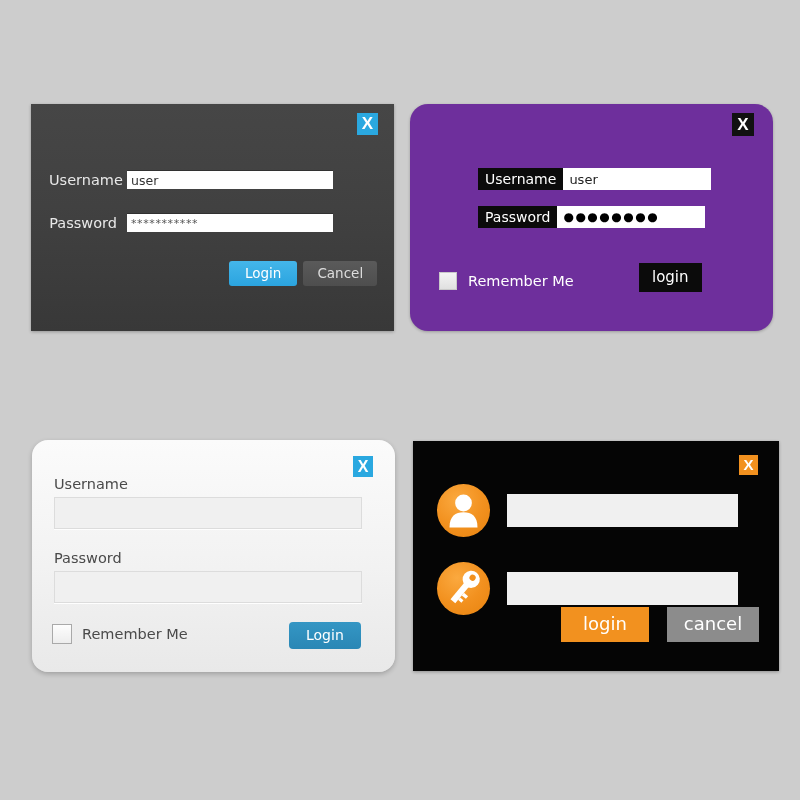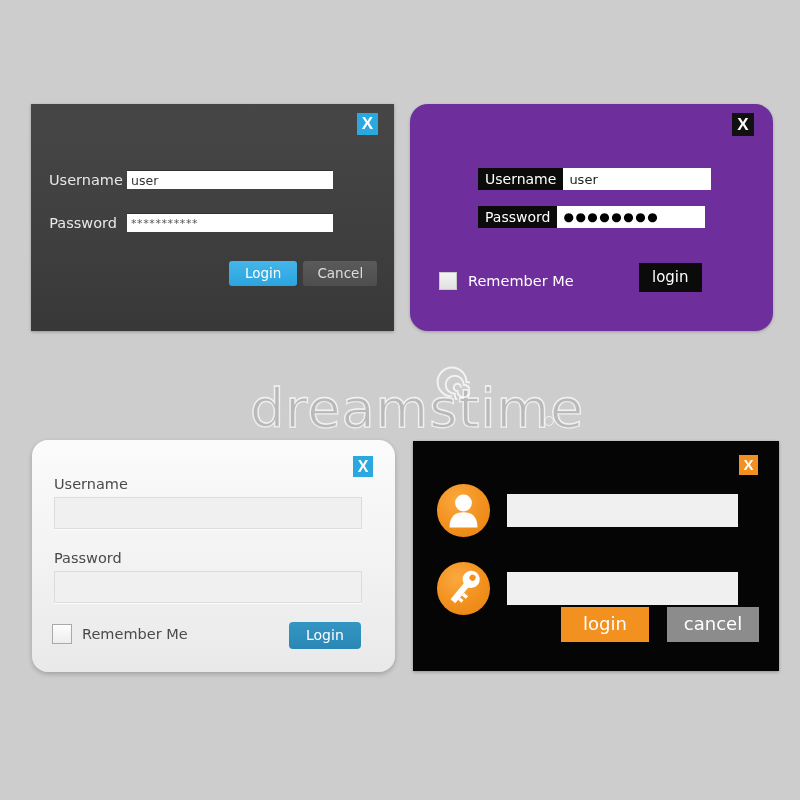--- a/index.html
+++ b/index.html
@@ -387,27 +387,20 @@
     border: none;
     cursor: pointer;
     font-family: "DejaVu Sans", sans-serif;
   }
 </style>
 </head>
 <body>
 
 <div class="stage">
 
-  <div class="watermark">
-    <div class="wm-text">dreamstime</div>
-    <svg class="wm-spiral" viewBox="0 0 40 40">
-      <path d="M20 36 a16 16 0 1 1 16 -16 a13 13 0 1 1 -13 13 a10 10 0 1 1 10 -10 a7 7 0 1 1 -7 7 a4 4 0 1 1 4 -4" fill="none" stroke="rgba(255,255,255,0.75)" stroke-width="2.2"></path>
-    </svg>
-    <div class="wm-dot"></div>
-  </div>
 
   <div id="panel-dark">
     <div class="close-x">X</div>
 
     <div class="dark-row" style="left:18px; top:67px;">
       <span class="dark-label">Username</span>
       <input class="dark-input" type="text" value="user" style="">
     </div>
 
     <div class="dark-row" style="left:18px; top:110px;">

